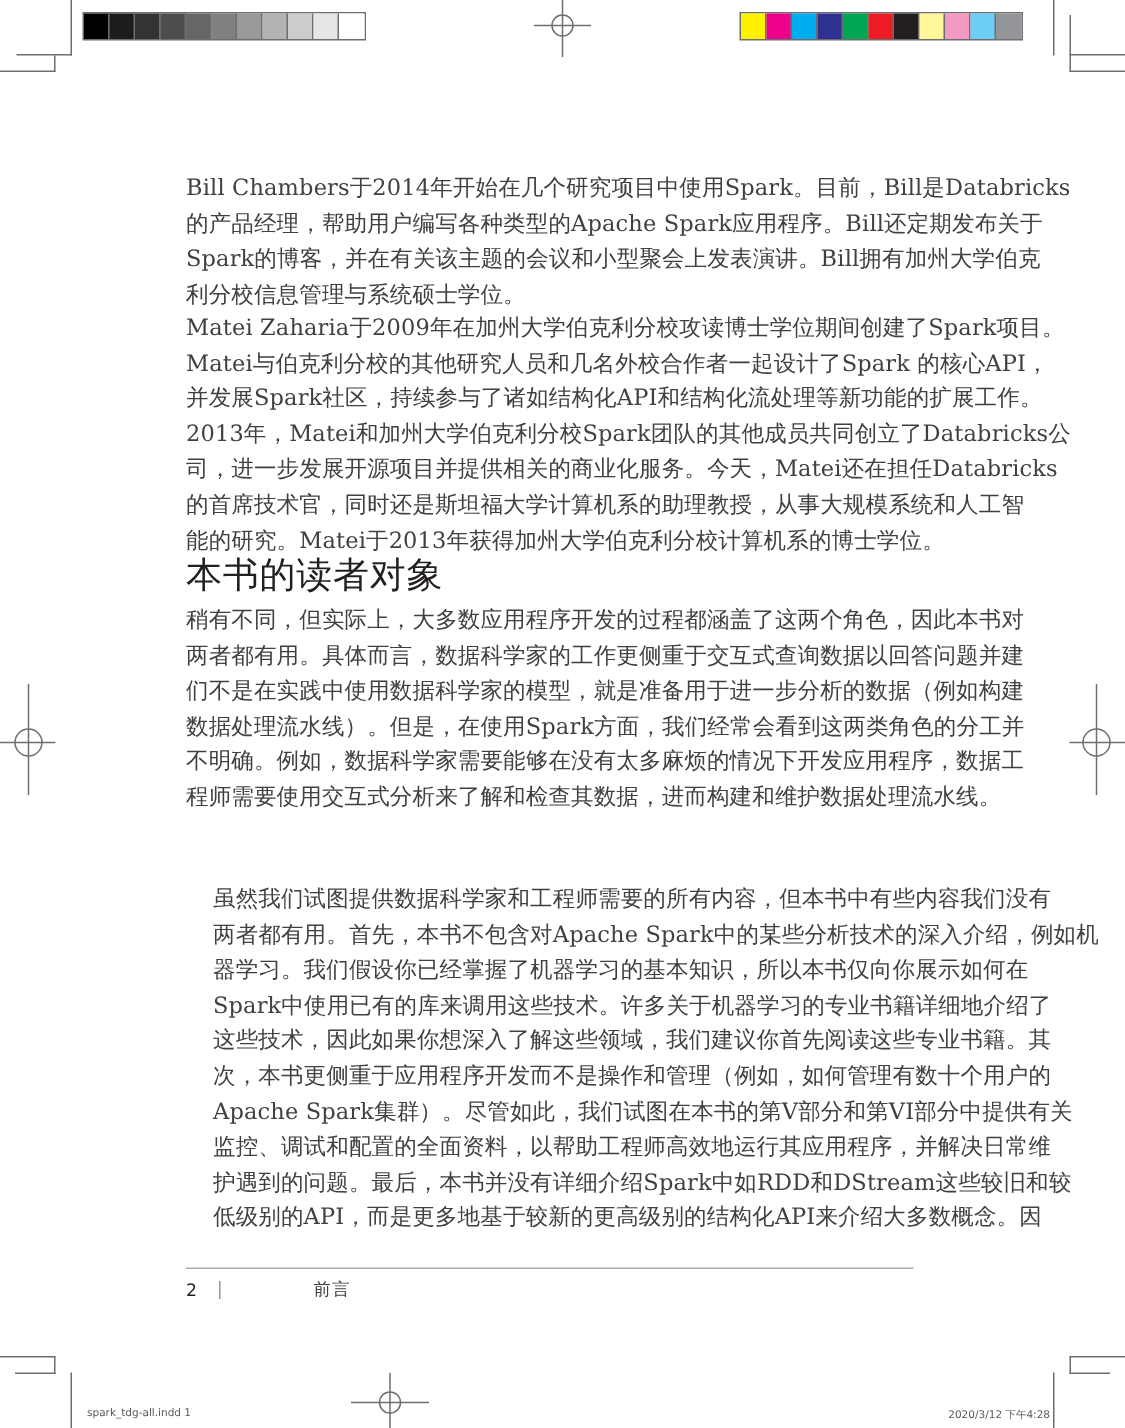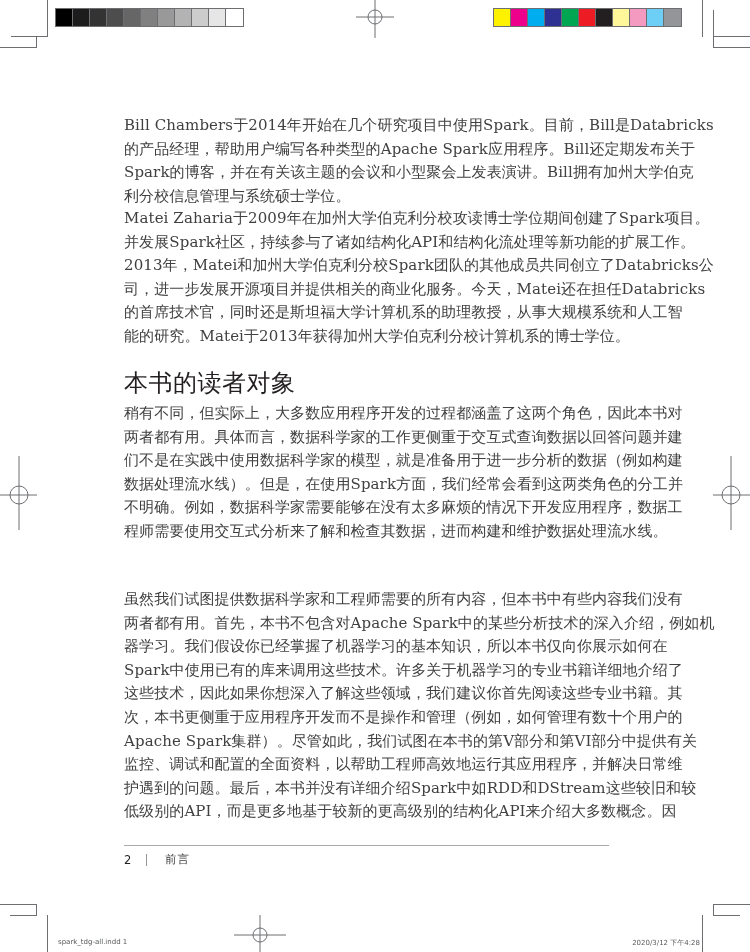--- a/index.html
+++ b/index.html
@@ -92,21 +92,21 @@
       font-size: 11.5px;
       color: #231f20;
     }
     .footer .page-num { width: 22px; }
     .footer .sep {
       width: 1px;
       height: 12px;
       background: #939598;
       margin-right: 18px;
     }
-    .footer .chapter { color: #414042; letter-spacing: 1px; }
+    .footer .chapter { color: #414042; letter-spacing: 1px; margin-left: 44px; }
   </style>
 </head>
 <body>
 
 <div class="crop-line" style="left:47px; top:0; width:1px; height:37px;"></div>
 <div class="crop-line" style="left:11px; top:36px; width:37px; height:1px;"></div>
 <div class="crop-line" style="left:36px; top:37px; width:1px; height:11px;"></div>
 <div class="crop-line" style="left:0; top:47px; width:37px; height:1px;"></div>
 
 <div class="crop-line" style="left:702px; top:0; width:1px; height:37px;"></div>
@@ -189,20 +189,21 @@
     <span class="line">Bill Chambers于2014年开始在几个研究项目中使用Spark。目前，Bill是Databricks</span>
     <span class="line">的产品经理，帮助用户编写各种类型的Apache Spark应用程序。Bill还定期发布关于</span>
     <span class="line">Spark的博客，并在有关该主题的会议和小型聚会上发表演讲。Bill拥有加州大学伯克</span>
     <span class="line last">利分校信息管理与系统硕士学位。</span>
   </p>
 </div>
 
 <div class="text-block" style="top:207px;">
   <p class="para">
     <span class="line">Matei Zaharia于2009年在加州大学伯克利分校攻读博士学位期间创建了Spark项目。</span>
+    <span class="line">Matei与伯克利分校的其他研究人员和几名外校合作者一起设计了Spark 的核心API，</span>
     <span class="line">并发展Spark社区，持续参与了诸如结构化API和结构化流处理等新功能的扩展工作。</span>
     <span class="line">2013年，Matei和加州大学伯克利分校Spark团队的其他成员共同创立了Databricks公</span>
     <span class="line">司，进一步发展开源项目并提供相关的商业化服务。今天，Matei还在担任Databricks</span>
     <span class="line">的首席技术官，同时还是斯坦福大学计算机系的助理教授，从事大规模系统和人工智</span>
     <span class="line last">能的研究。Matei于2013年获得加州大学伯克利分校计算机系的博士学位。</span>
   </p>
 </div>
 
 <h2 class="section-heading">本书的读者对象</h2>
 
@@ -210,21 +211,21 @@
   <p class="para">
     <span class="line">稍有不同，但实际上，大多数应用程序开发的过程都涵盖了这两个角色，因此本书对</span>
     <span class="line">两者都有用。具体而言，数据科学家的工作更侧重于交互式查询数据以回答问题并建</span>
     <span class="line">们不是在实践中使用数据科学家的模型，就是准备用于进一步分析的数据（例如构建</span>
     <span class="line">数据处理流水线）。但是，在使用Spark方面，我们经常会看到这两类角色的分工并</span>
     <span class="line">不明确。例如，数据科学家需要能够在没有太多麻烦的情况下开发应用程序，数据工</span>
     <span class="line last">程师需要使用交互式分析来了解和检查其数据，进而构建和维护数据处理流水线。</span>
   </p>
 </div>
 
-<div class="text-block" style="top:588px;">
+<div class="text-block" style="top:588px;margin-left:18px;">
   <p class="para">
     <span class="line">虽然我们试图提供数据科学家和工程师需要的所有内容，但本书中有些内容我们没有</span>
     <span class="line">两者都有用。首先，本书不包含对Apache Spark中的某些分析技术的深入介绍，例如机</span>
     <span class="line">器学习。我们假设你已经掌握了机器学习的基本知识，所以本书仅向你展示如何在</span>
     <span class="line">Spark中使用已有的库来调用这些技术。许多关于机器学习的专业书籍详细地介绍了</span>
     <span class="line">这些技术，因此如果你想深入了解这些领域，我们建议你首先阅读这些专业书籍。其</span>
     <span class="line">次，本书更侧重于应用程序开发而不是操作和管理（例如，如何管理有数十个用户的</span>
     <span class="line">Apache Spark集群）。尽管如此，我们试图在本书的第V部分和第VI部分中提供有关</span>
     <span class="line">监控、调试和配置的全面资料，以帮助工程师高效地运行其应用程序，并解决日常维</span>
     <span class="line">护遇到的问题。最后，本书并没有详细介绍Spark中如RDD和DStream这些较旧和较</span>

